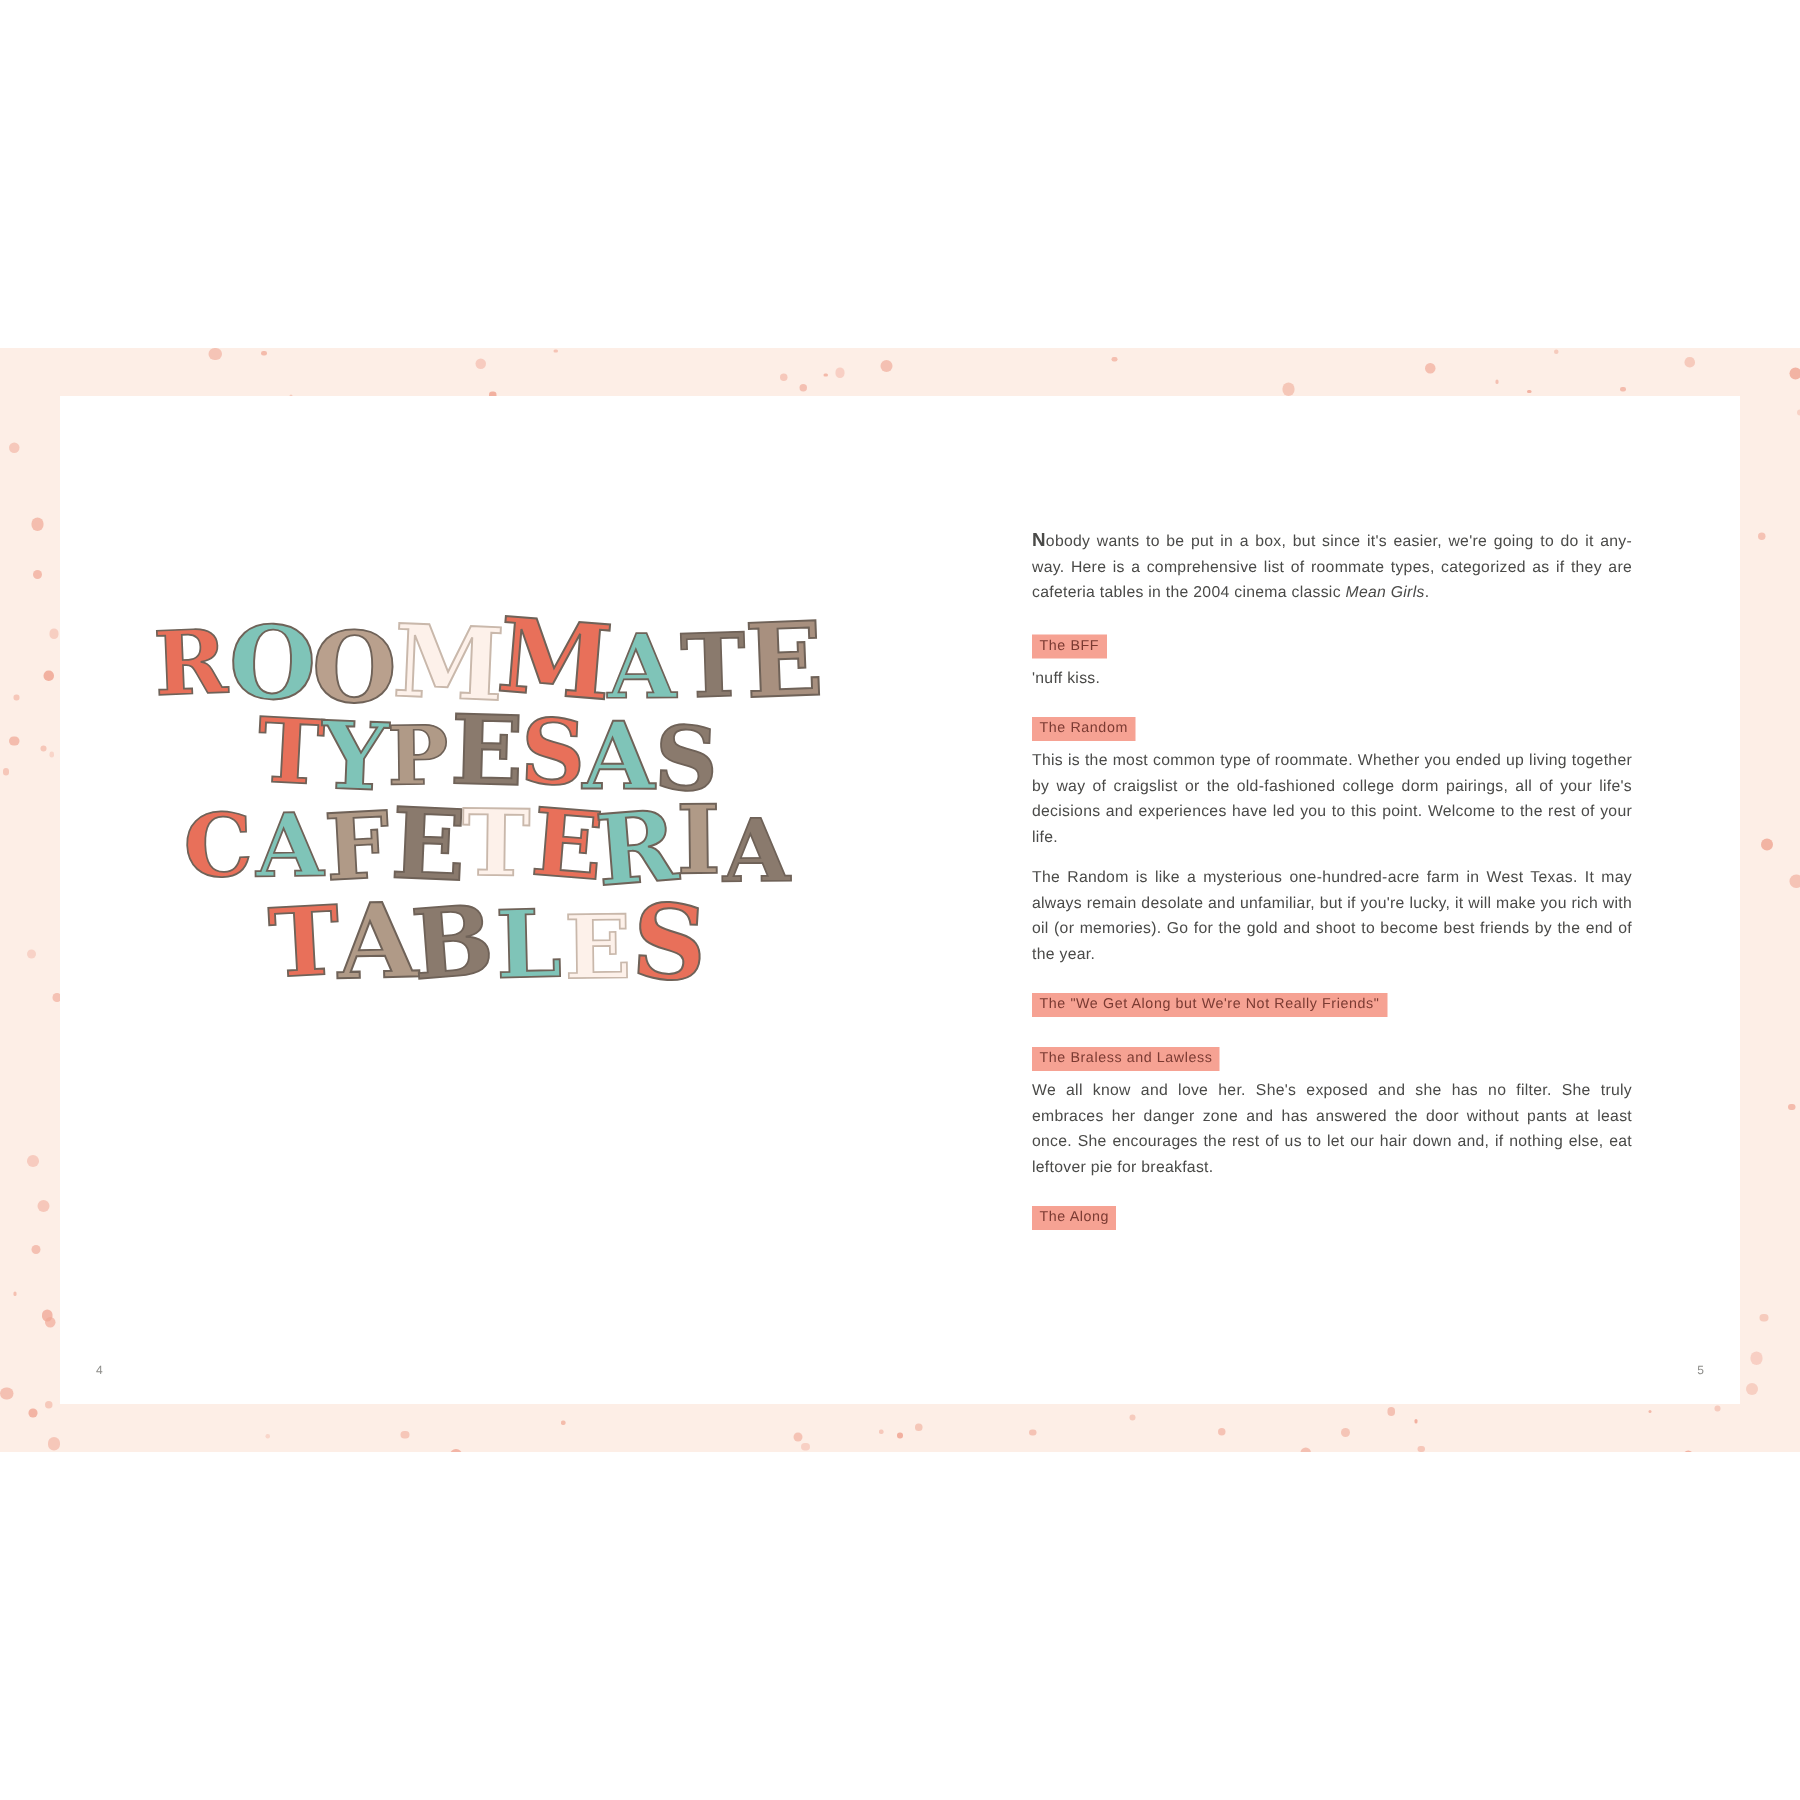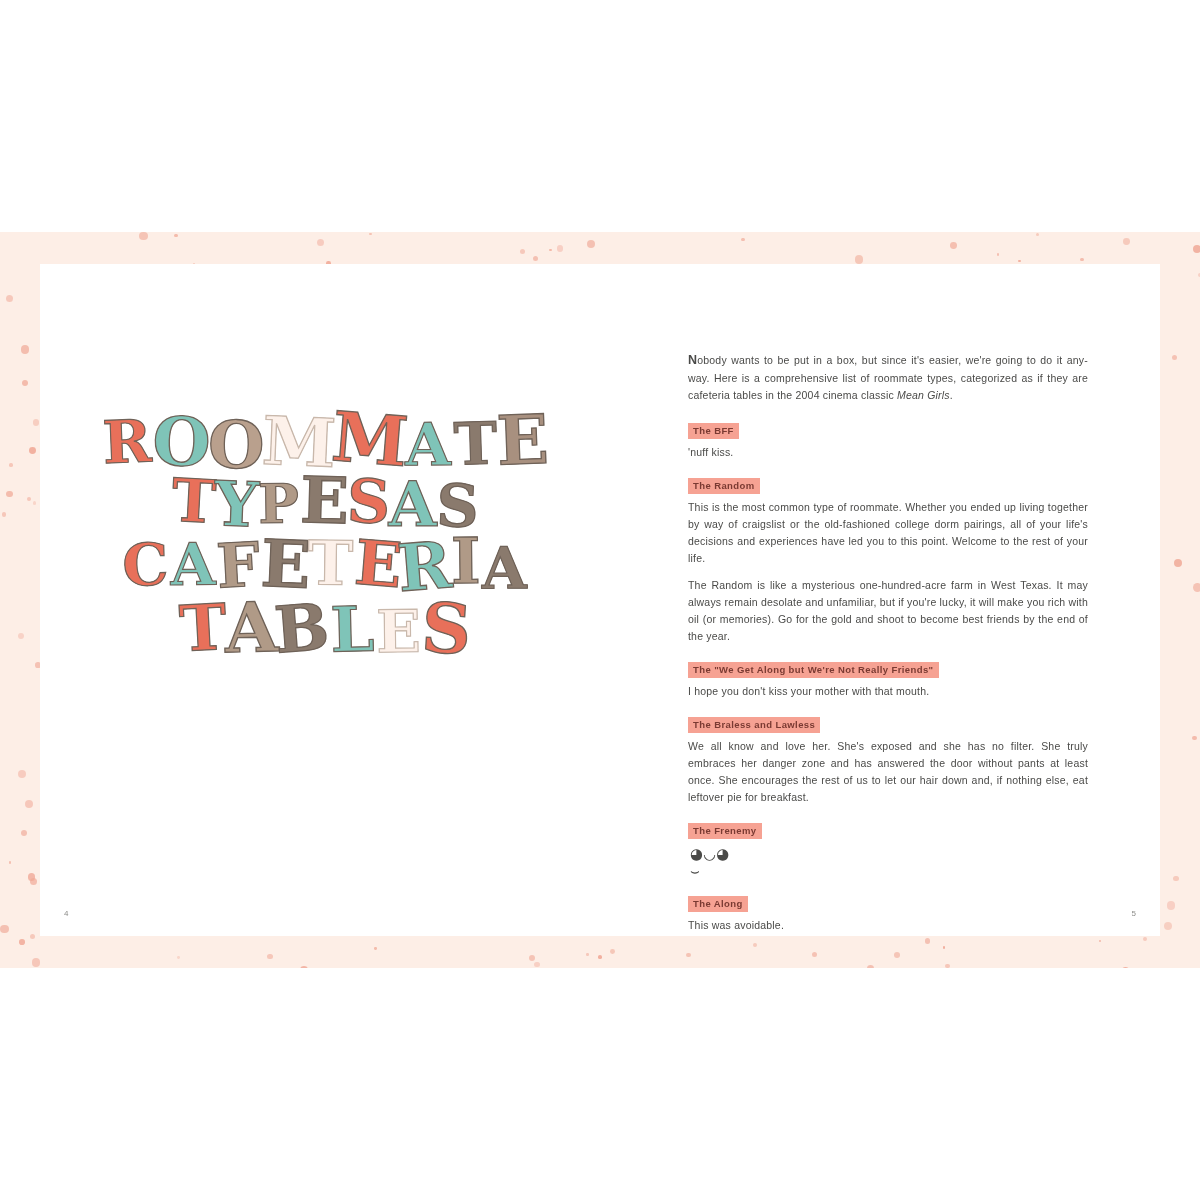--- a/index.html
+++ b/index.html
@@ -100,21 +100,21 @@
     font-size: 12.5px;
   }
   .intro i { font-style: italic; }
 
   .entry { margin-bottom: 14px; }
   .heading {
     display: inline-block;
     background: #f6a293;
     color: #7a3a32;
     font-size: 9.5px;
-    font-weight: bold;
+    font-weight: normal;
     letter-spacing: .4px;
     padding: 2px 5px 3px 5px;
     margin-bottom: 3px;
   }
   .body {
     font-size: 10.5px;
     line-height: 1.62;
     letter-spacing: .2px;
     text-align: justify;
     margin: 2px 0 0 0;
@@ -231,24 +231,22 @@
 
     <div class="col">
 
       <p class="intro">
         <span class="dropcap">N</span><span>obody wants to be put in a box, but since it's easier, we're going to do it any-way. Here is a comprehensive list of roommate types, categorized as if they are cafeteria tables in the 2004 cinema classic </span><i>Mean Girls</i><span>.</span>
       </p>
 
       <div id="entries">
           <div class="entry"><span class="heading" style="background: rgb(246, 162, 147); color: rgb(122, 58, 50);">The BFF</span><p class="body short">'nuff kiss.</p></div>
           <div class="entry"><span class="heading" style="background: rgb(246, 162, 147); color: rgb(122, 58, 50);">The Random</span><p class="body">This is the most common type of roommate. Whether you ended up living together by way of craigslist or the old-fashioned college dorm pairings, all of your life's decisions and experiences have led you to this point. Welcome to the rest of your life.</p><p class="body">The Random is like a mysterious one-hundred-acre farm in West Texas. It may always remain desolate and unfamiliar, but if you're lucky, it will make you rich with oil (or memories). Go for the gold and shoot to become best friends by the end of the year.</p></div>
-          <div class="entry"><span class="heading" style="background: rgb(246, 162, 147); color: rgb(122, 58, 50);">The "We Get Along but We're Not Really Friends"</span><p class="body short">I hope you don't kiss your mother with that mouth.</p></div>
+          <div class="entry"><span class="heading" style="background: rgb(246, 162, 147); color: rgb(122, 58, 50);">The "We Get Along but We're Not Really Friends"</span></div>
           <div class="entry"><span class="heading" style="background: rgb(246, 162, 147); color: rgb(122, 58, 50);">The Braless and Lawless</span><p class="body">We all know and love her. She's exposed and she has no filter. She truly embraces her danger zone and has answered the door without pants at least once. She encourages the rest of us to let our hair down and, if nothing else, eat leftover pie for breakfast.</p></div>
-          <div class="entry"><span class="heading" style="background: rgb(246, 162, 147); color: rgb(122, 58, 50);">The Frenemy</span><div class="glyph" style="white-space: pre;">◕◡◕
-⌣</div></div>
-          <div class="entry"><span class="heading" style="background: rgb(246, 162, 147); color: rgb(122, 58, 50);">The Along</span><p class="body short">This was avoidable.</p></div>
+          <div class="entry"><span class="heading" style="background: rgb(246, 162, 147); color: rgb(122, 58, 50);">The Along</span></div>
         </div>
     </div>
 
     <span class="folio folio-left">4</span>
     <span class="folio folio-right">5</span>
   </div>
 </div>
 
 </body></html>

